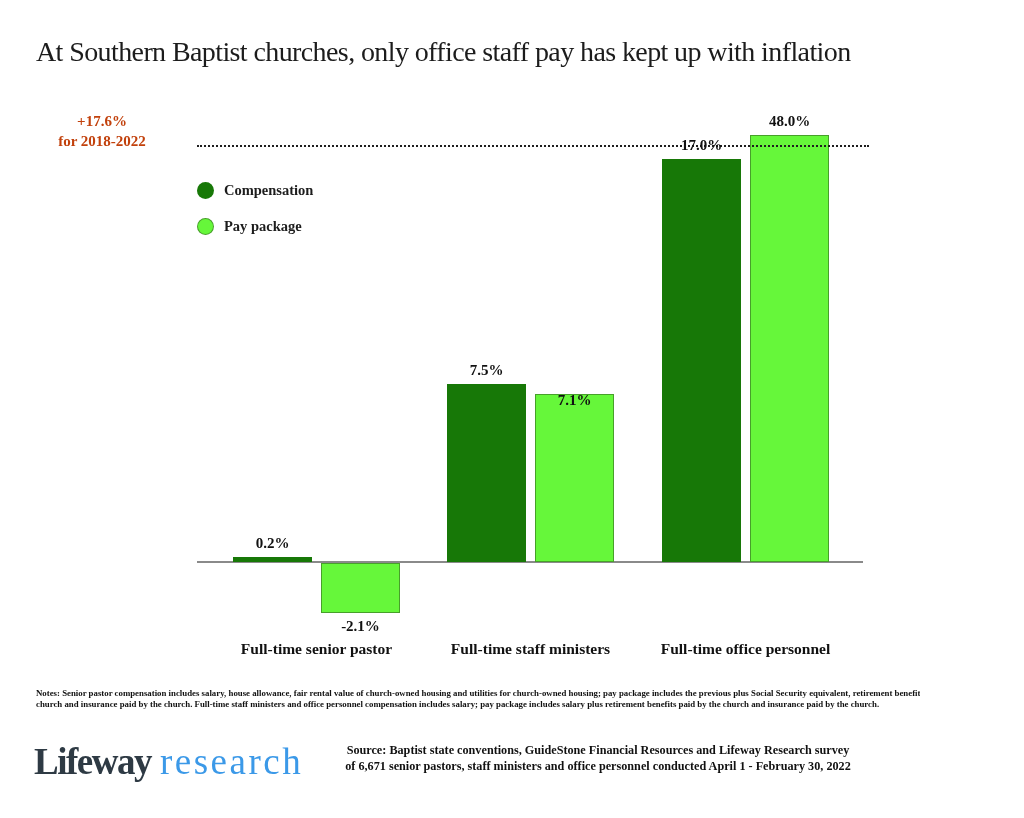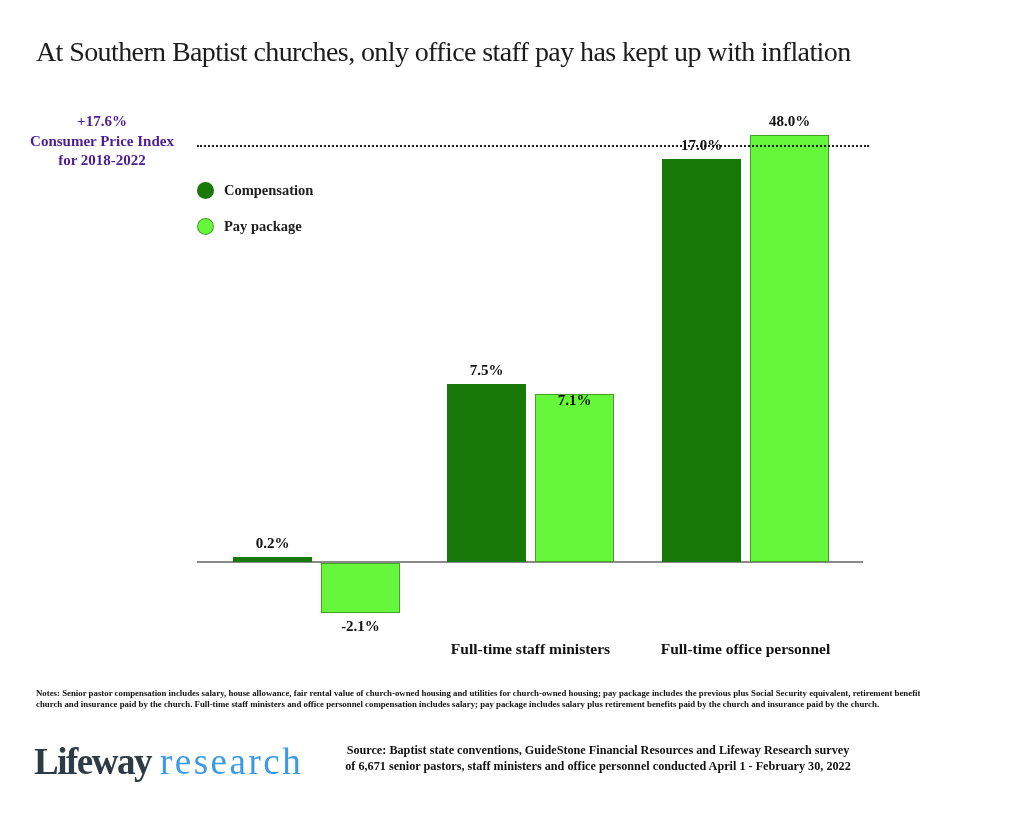--- a/index.html
+++ b/index.html
@@ -25,21 +25,21 @@
   }
   .cpi-annotation {
     position: absolute;
     left: 12px;
     top: 112px;
     width: 180px;
     text-align: center;
     font-size: 15px;
     font-weight: 700;
     line-height: 19.5px;
-    color: #4c1d95;
+    color: #c2410c;
   }
   .legend {
     position: absolute;
     left: 197px;
     top: 182px;
   }
   .legend-row {
     display: flex;
     align-items: flex-start;
     height: 18px;
@@ -152,21 +152,20 @@
 </style>
 </head>
 <body>
 
 <div class="page">
 
   <div class="title">At Southern Baptist churches, only office staff pay has kept up with inflation</div>
 
   <div class="cpi-annotation">
     <div>+17.6%</div>
-    <div>Consumer Price Index</div>
     <div>for 2018-2022</div>
   </div>
 
   <div class="legend">
     <div class="legend-row">
       <span class="legend-swatch" style="background: rgb(23, 120, 7);"></span>
       <span class="legend-label">Compensation</span>
     </div>
     <div class="legend-row">
       <span class="legend-swatch" style="background: rgb(102, 247, 58); border: 1px solid rgba(45, 90, 30, 0.55);"></span>
@@ -175,20 +174,21 @@
   </div>
 
   <div class="plot-area">
     <div class="axis-line"></div>
     <div class="ref-line" style="top: 145px; border-top-color: rgb(30, 30, 30);"></div>
 
   <div class="bar" style="left: 233px; top: 557px; width: 79px; height: 5px; background: rgb(23, 120, 7);"></div>
       <div class="val-label" style="left: 222.5px; top: 535px;">0.2%</div>
       <div class="bar pay" style="left: 321px; top: 563px; width: 79px; height: 50px; background: rgb(102, 247, 58);"></div>
       <div class="val-label" style="left: 310.5px; top: 618px;">-2.1%</div>
+      <div class="cat-label" style="left: 166.5px;">Full-time senior pastor</div>
       <div class="bar" style="left: 447px; top: 384px; width: 79px; height: 178px; background: rgb(23, 120, 7);"></div>
       <div class="val-label" style="left: 436.5px; top: 362px;">7.5%</div>
       <div class="bar pay" style="left: 535px; top: 394px; width: 79px; height: 168px; background: rgb(102, 247, 58);"></div>
       <div class="val-label" style="left: 524.5px; top: 392px;">7.1%</div>
       <div class="cat-label" style="left: 380.5px;">Full-time staff ministers</div>
       <div class="bar" style="left: 662px; top: 159px; width: 79px; height: 403px; background: rgb(23, 120, 7);"></div>
       <div class="val-label" style="left: 651.5px; top: 137px;">17.0%</div>
       <div class="bar pay" style="left: 750px; top: 135px; width: 79px; height: 427px; background: rgb(102, 247, 58);"></div>
       <div class="val-label" style="left: 739.5px; top: 113px;">48.0%</div>
       <div class="cat-label" style="left: 595.5px;">Full-time office personnel</div>

